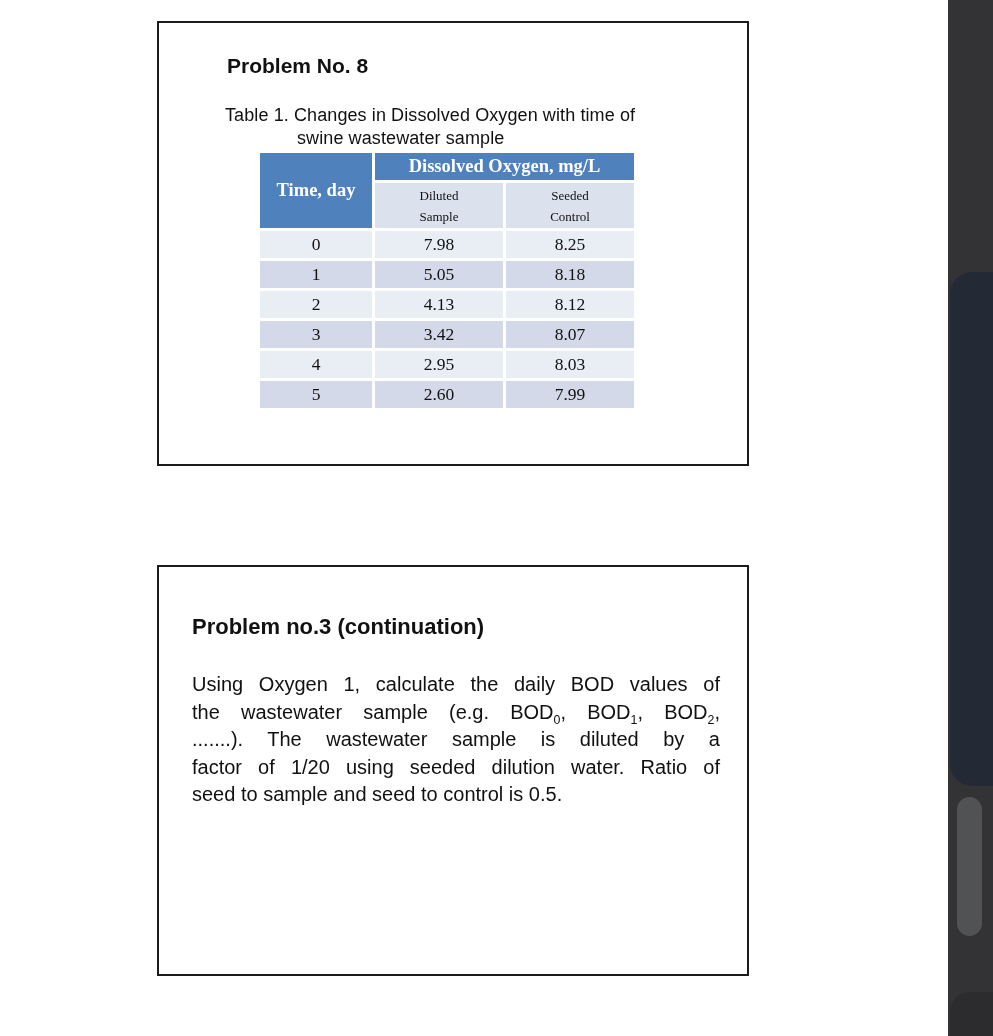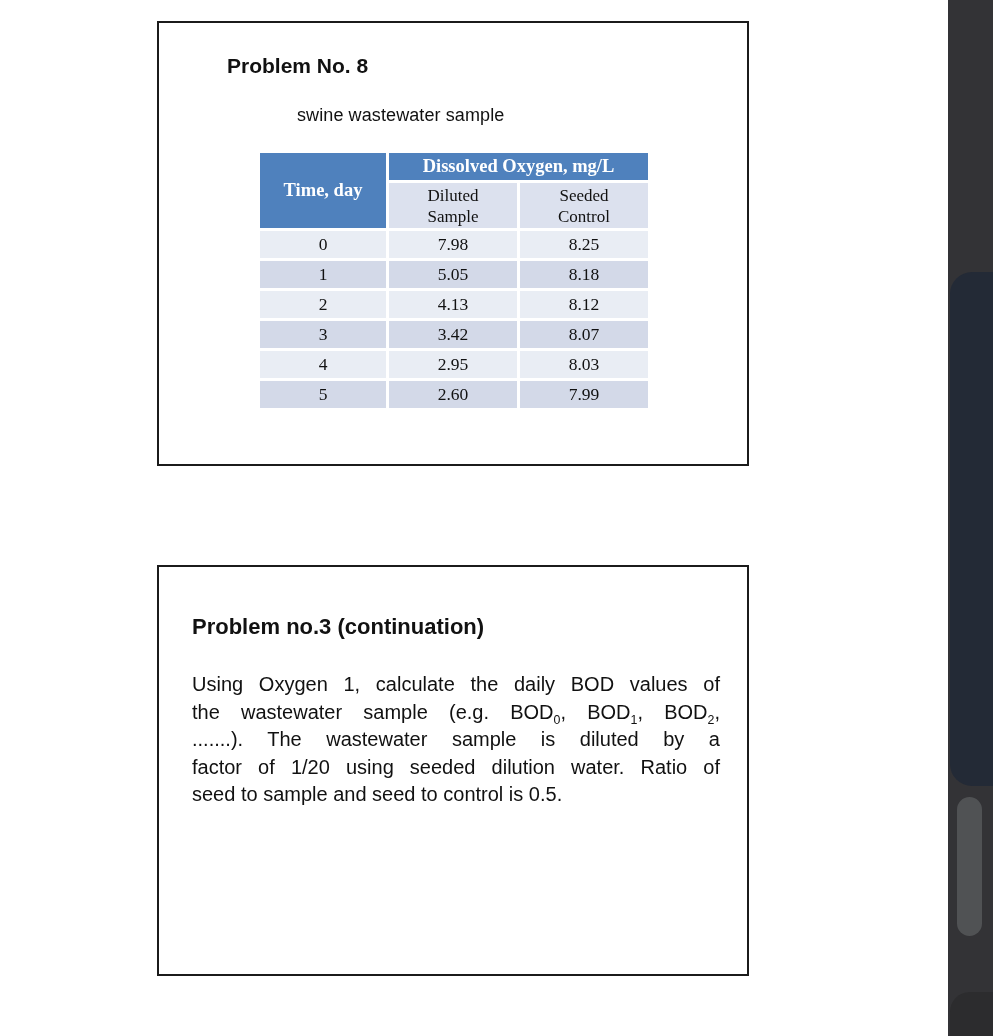--- a/index.html
+++ b/index.html
@@ -51,26 +51,26 @@
     font-family:"Liberation Serif", serif;
     color:var(--ink);
   }
   .do-table th, .do-table td {
     padding:0; text-align:center; vertical-align:middle;
   }
   .blue {
     background:var(--accent); color:#ffffff;
     font-weight:bold; font-size:18.5px;
   }
-  .time-th { width:126px; }
+  .time-th { width:112px; }
   .do-th   { height:27px; }
   .sub-th  {
     width:128px; height:45px;
     background:var(--subbg);
-    font-weight:normal; font-size:17px; line-height:21px;
+    font-weight:normal; font-size:13px; line-height:21px;
     white-space:pre-line;
   }
   .do-table td { height:27px; font-size:17.5px; }
   .row-light { background:var(--row-light); }
   .row-dark  { background:var(--row-dark); }
 
   .s2-title {
     position:absolute; left:33px; top:47px;
     font-size:22px; font-weight:bold; line-height:26px;
   }
@@ -108,20 +108,21 @@
   }
 </style>
 </head>
 <body>
 
 <div class="canvas">
 
   <section class="slide" id="slide1">
     <h1 class="s1-title">Problem No. 8</h1>
     <div class="caption">
+      <div class="cap1">Table 1. Changes in Dissolved Oxygen with time of</div>
       <div class="cap2">swine wastewater sample</div>
     </div>
     <table class="do-table">
       <thead>
         <tr>
           <th class="blue time-th" rowspan="2">Time, day</th>
           <th class="blue do-th" colspan="2">Dissolved Oxygen, mg/L</th>
         </tr>
         <tr>
           <th class="sub-th">Diluted

